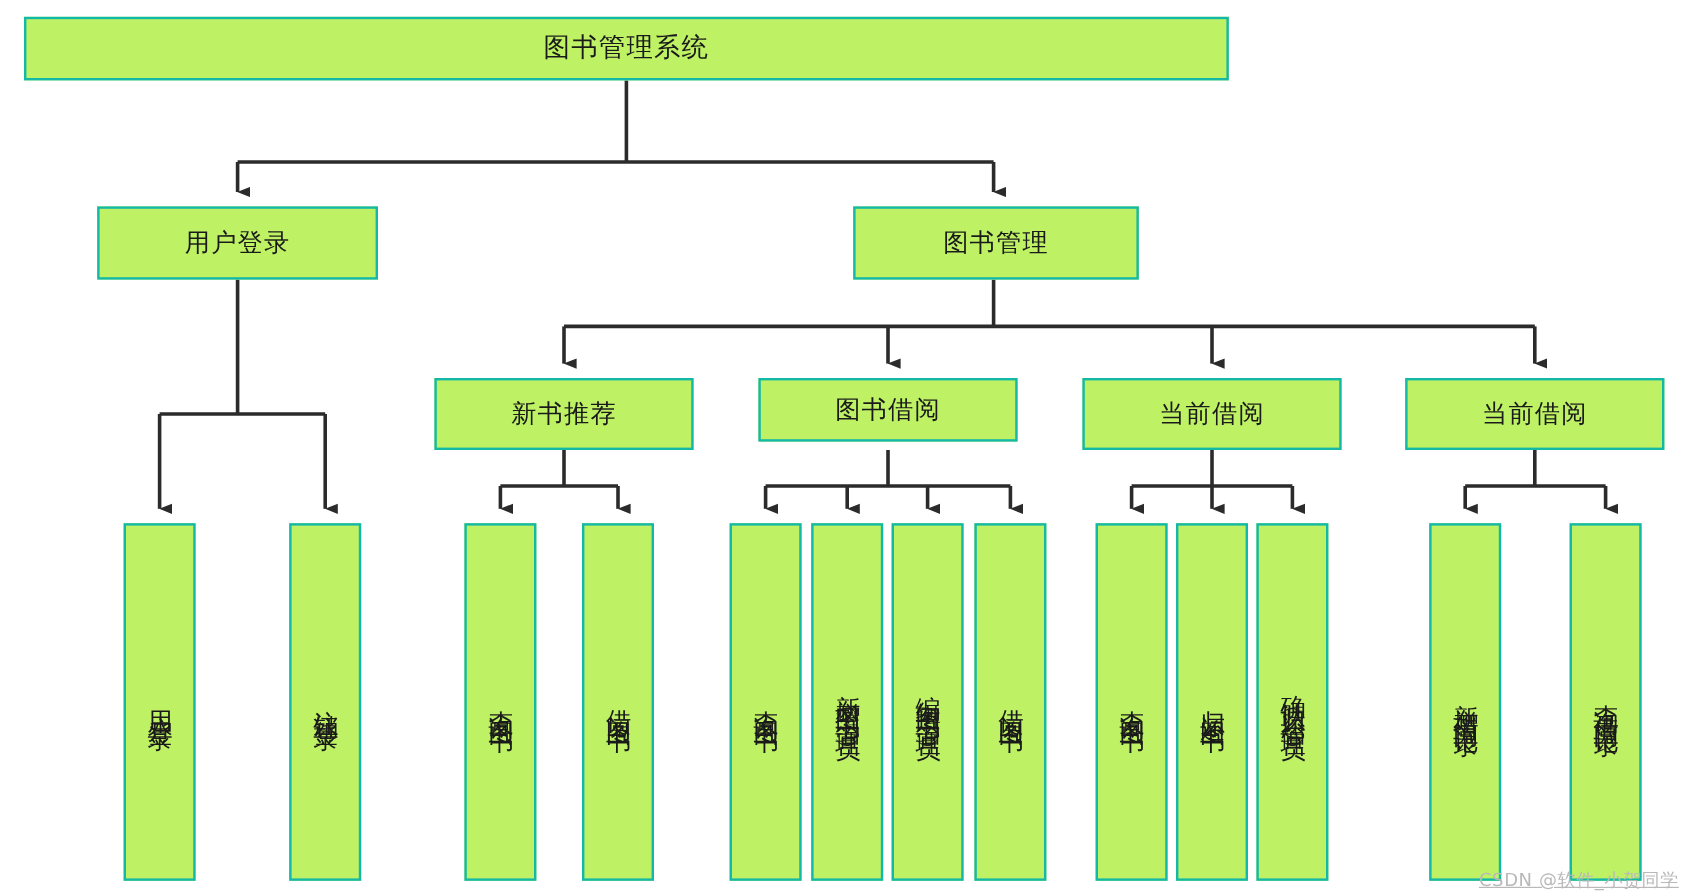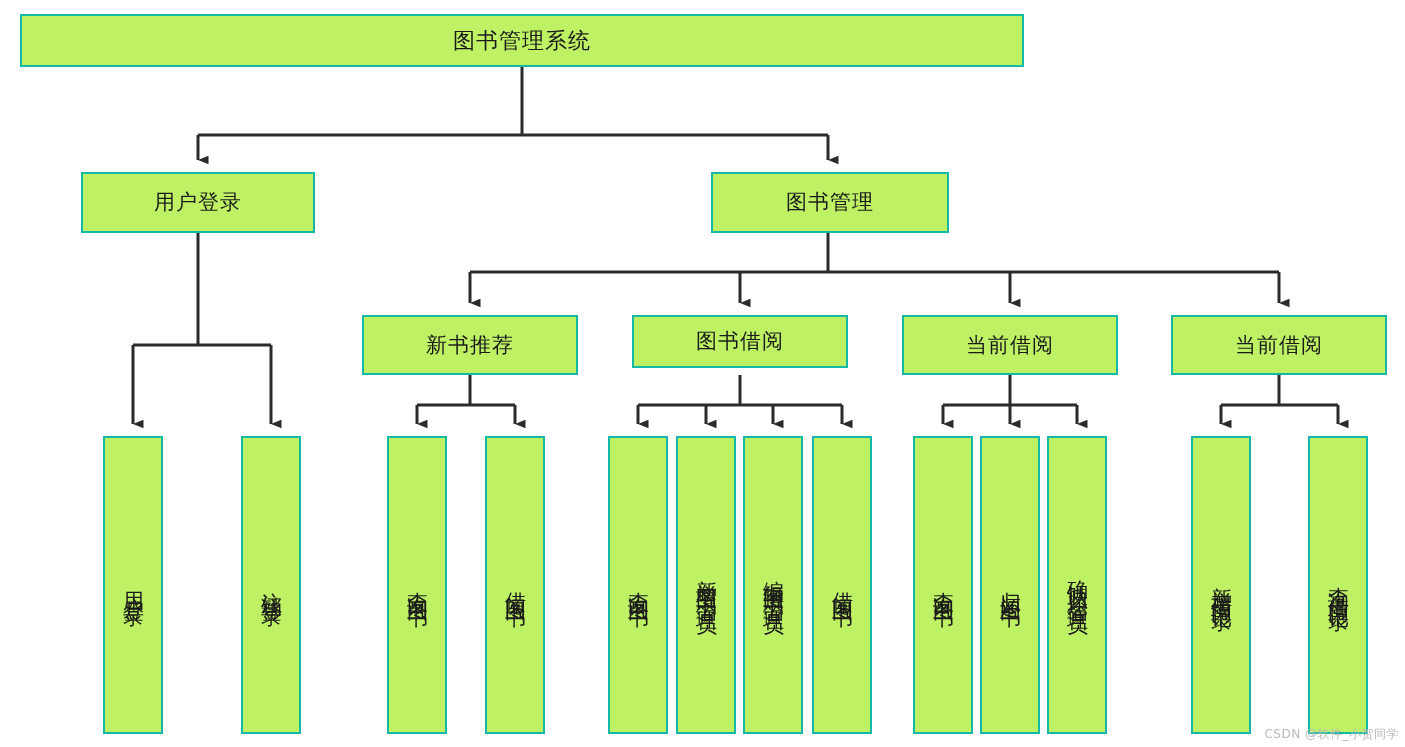--- a/index.html
+++ b/index.html
@@ -21,22 +21,22 @@
     writing-mode:vertical-rl;
     text-orientation:upright;
     font-size:21px;
     letter-spacing:5px;
     line-height:1.0;
     padding:4px 0;
   }
   .node.root{ font-size:22px; }
   .wm{
     position:absolute;right:6px;bottom:4px;
-    font-size:12px;color:#b9b9b9;letter-spacing:.5px;
-    white-space:nowrap;pointer-events:none;
+    font-size:15px;color:#b9b9b9;letter-spacing:.5px;
+    white-space:nowrap;pointer-events:none;text-decoration:underline;
   }
 </style>
 </head>
 <body>
 
 <div id="stage">
 
   <svg id="wires" viewBox="0 0 1405 747" xmlns="http://www.w3.org/2000/svg">
     <defs>
       <marker id="arw" markerWidth="9" markerHeight="11" refX="4.5" refY="10.5" orient="auto" markerUnits="userSpaceOnUse">

